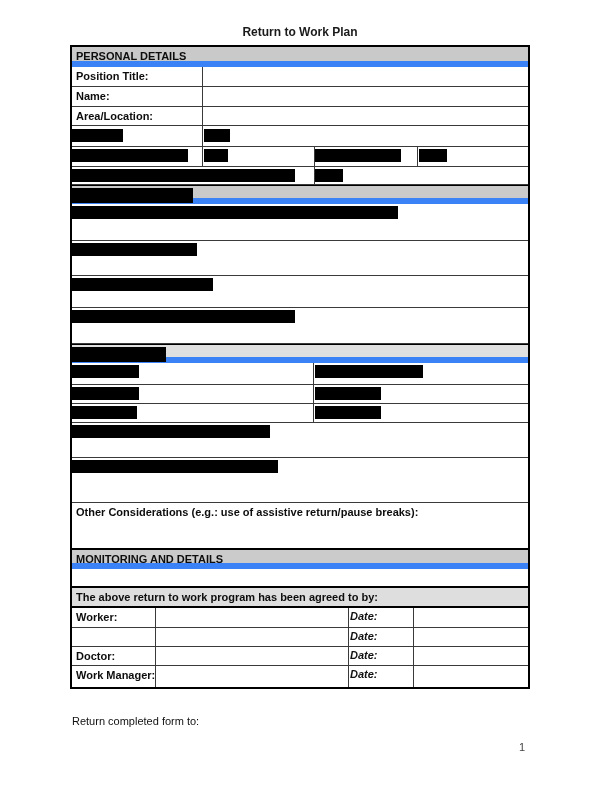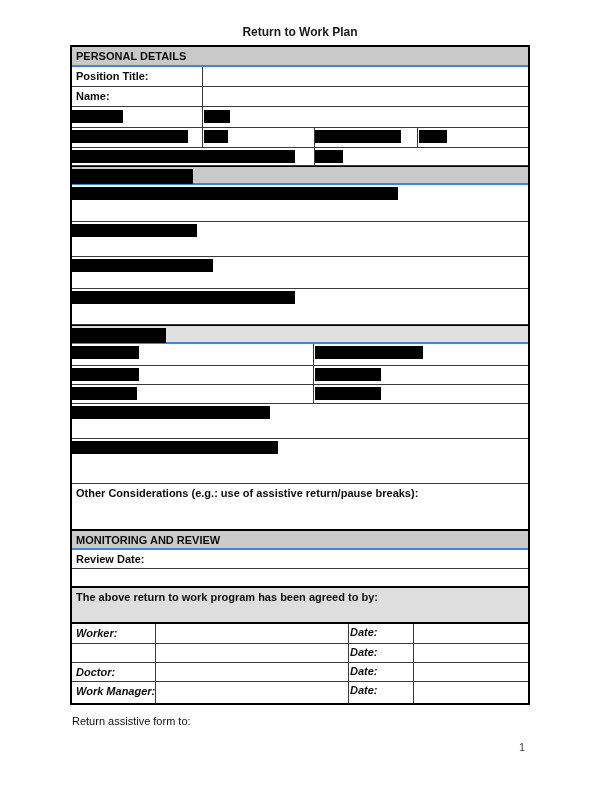--- a/index.html
+++ b/index.html
@@ -4,26 +4,26 @@
 <style>
   html,body{margin:0;padding:0;background:#fff;}
   .page{position:relative;width:600px;height:800px;background:#ffffff;overflow:hidden;
         font-family:"Liberation Sans",sans-serif;color:#111;}
   .title{position:absolute;top:25px;left:0;width:600px;text-align:center;
          font-size:12px;font-weight:bold;color:#1a1a1a;}
   .tbl{position:absolute;left:70px;top:45px;width:460px;border:2px solid #000;
        background:#fff;box-sizing:border-box;}
   .row{position:relative;box-sizing:border-box;border-bottom:1px solid #3a3a3a;background:#fff;}
   .row.last{border-bottom:none;}
-  .ghdr{background:#c9c9c9;border-bottom:2px solid #3b82f6;}
+  .ghdr{background:#c9c9c9;border-bottom:6px solid #3b82f6;}
   .thick-t{border-top:1px solid #000;}
   .thick-b{border-bottom:2px solid #000;}
   .lbl{display:block;padding:2px 0 0 4px;font-size:11px;font-weight:bold;
        line-height:14px;white-space:nowrap;color:#0d0d0d;}
-  .sig .lbl{font-style:italic;}
+  .sig .lbl{}
   .bar{position:absolute;top:2px;height:13px;background:#000;}
   .hbar{height:15px;top:2px;}
   .vline{position:absolute;top:0;bottom:0;width:1px;background:#3a3a3a;}
   .cell{position:absolute;top:0;bottom:0;}
   .datelbl{position:absolute;left:278px;top:2px;font-size:11px;font-weight:bold;
            font-style:italic;white-space:nowrap;}
   .footer-note{position:absolute;left:72px;top:715px;font-size:11px;color:#111;}
   .pageno{position:absolute;left:519px;top:741px;font-size:11px;color:#444;}
 </style>
 </head>
@@ -44,20 +44,25 @@
       <i class="vline" style="left:130px"></i>
       <div class="cell" style="left:131px;right:0"></div>
     </div>
 
     <div class="row" style="height:20px">
       <span class="lbl">Name:</span>
       <i class="vline" style="left:130px"></i>
       <div class="cell" style="left:131px;right:0"></div>
     </div>
 
+    <div class="row" style="height:19px">
+      <span class="lbl">Area/Location:</span>
+      <i class="vline" style="left:130px"></i>
+      <div class="cell" style="left:131px;right:0"></div>
+    </div>
 
     <div class="row" style="height:21px">
       <i class="bar" style="left:0;width:51px;top:3px"></i>
       <i class="vline" style="left:130px"></i>
       <i class="bar" style="left:132px;width:26px;top:3px"></i>
     </div>
 
     <div class="row" style="height:20px">
       <i class="bar" style="left:0;width:116px"></i>
       <i class="vline" style="left:130px"></i>
@@ -117,32 +122,28 @@
     <div class="row" style="height:45px">
       <i class="bar" style="left:0;width:206px"></i>
     </div>
 
     <div class="row thick-b" style="height:47px">
       <span class="lbl">Other Considerations (e.g.: use of assistive return/pause breaks):</span>
       <div class="cell" style="left:0;right:0;top:16px"></div>
     </div>
 
     <div class="row ghdr" style="height:19px;background:#cbcbcb">
-      <span class="lbl">MONITORING AND REVIEW</span>
+      <span class="lbl">MONITORING AND DETAILS</span>
     </div>
 
-    <div class="row" style="height:19px">
-      <span class="lbl">Review Date:</span>
-      <div class="cell" style="left:80px;right:0"></div>
-    </div>
     <div class="row thick-b" style="height:19px">
       <div class="cell" style="left:100px;right:0"></div>
     </div>
 
-    <div class="row thick-b" style="height:36px;background:#dedede">
+    <div class="row thick-b" style="height:20px;background:#dedede">
       <span class="lbl">The above return to work program has been agreed to by:</span>
     </div>
 
     <div class="row sig" style="height:20px">
       <span class="lbl">Worker:</span>
       <i class="vline" style="left:83px"></i>
       <div class="cell" style="left:84px;width:192px"></div>
       <i class="vline" style="left:276px"></i>
       <span class="datelbl">Date:</span>
       <i class="vline" style="left:341px"></i>
@@ -173,16 +174,16 @@
       <i class="vline" style="left:83px"></i>
       <div class="cell" style="left:84px;width:192px"></div>
       <i class="vline" style="left:276px"></i>
       <span class="datelbl">Date:</span>
       <i class="vline" style="left:341px"></i>
       <div class="cell" style="left:342px;right:0"></div>
     </div>
 
   </div>
 
-  <div class="footer-note">Return assistive form to:</div>
+  <div class="footer-note">Return completed form to:</div>
   <div class="pageno">1</div>
 
 </div>
 
 </body></html>

